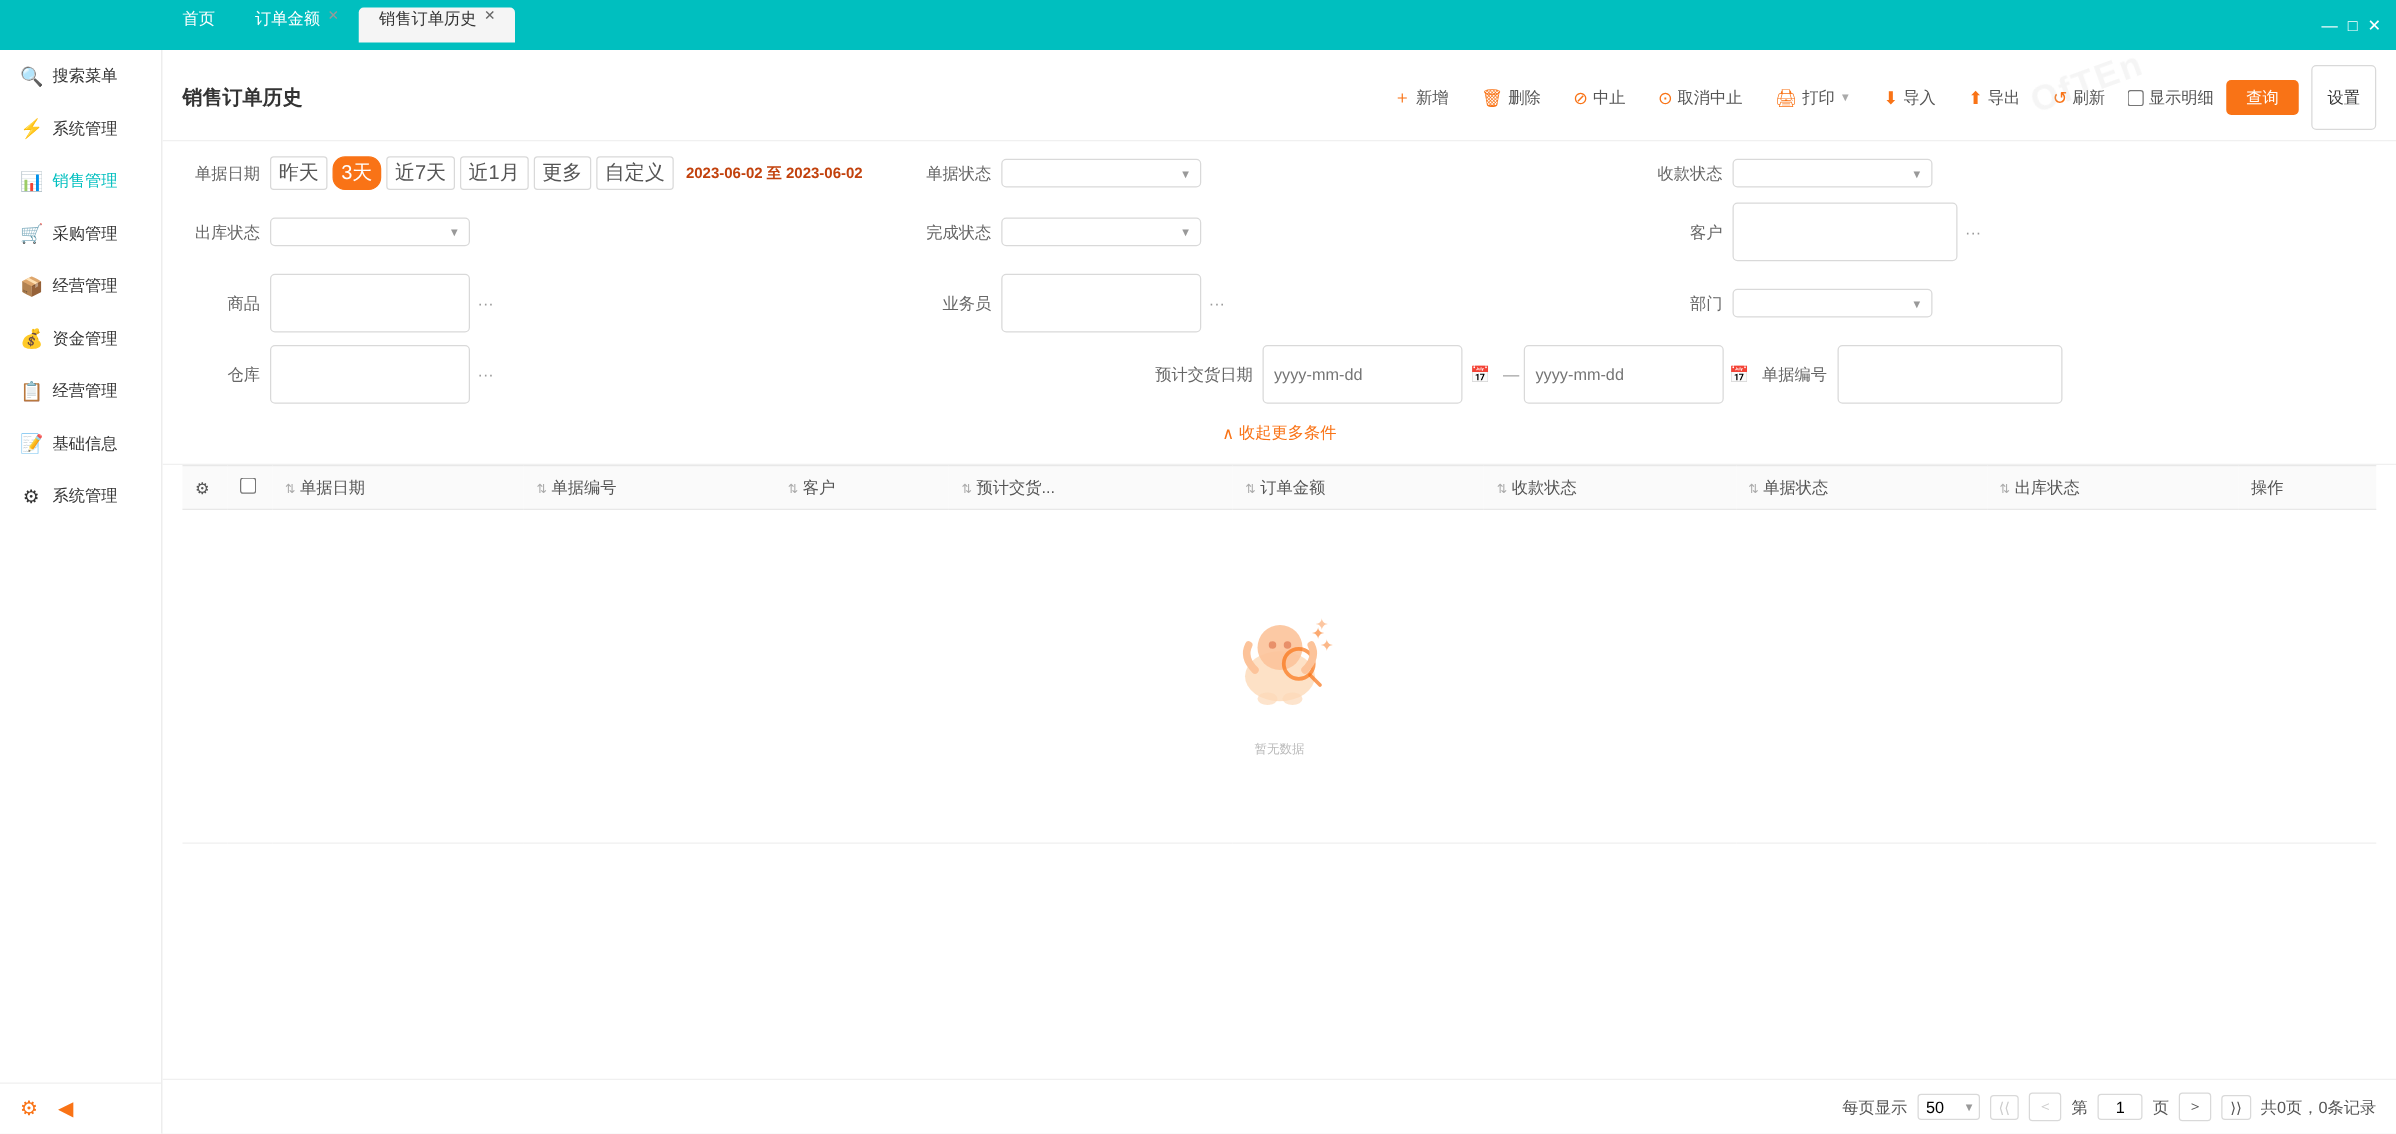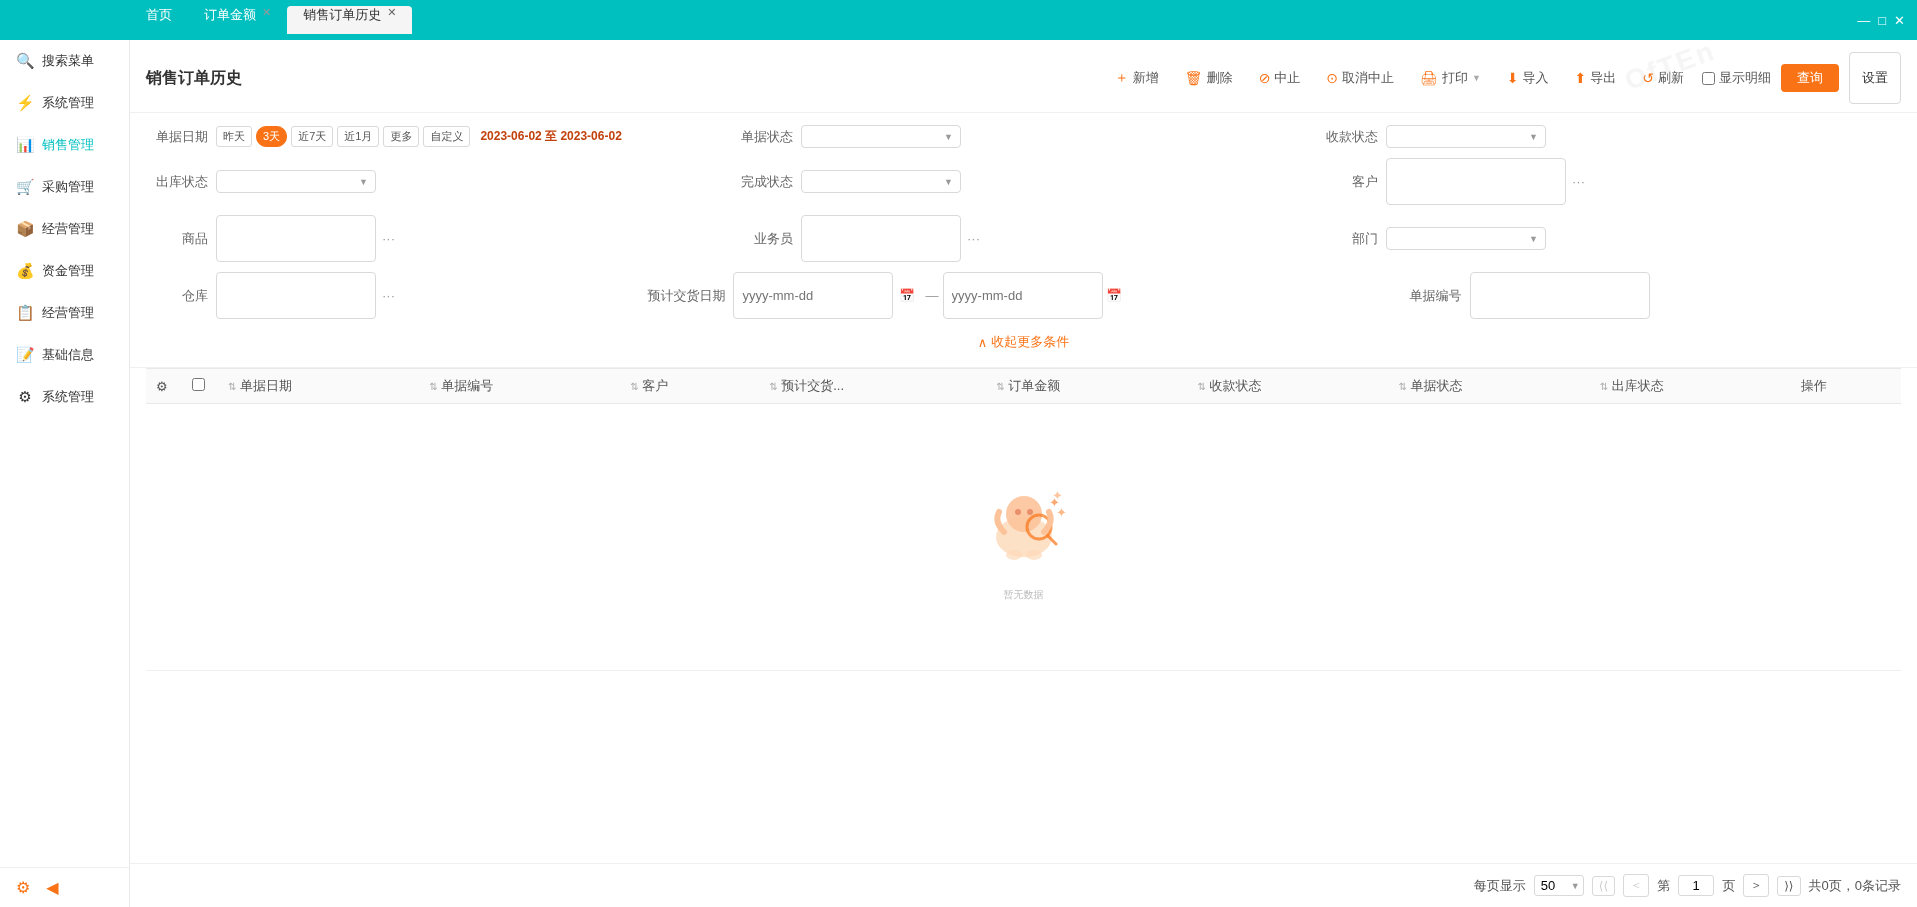--- a/index.html
+++ b/index.html
@@ -184,21 +184,21 @@
       display: flex;
       align-items: center;
       gap: 4px;
     }
     .date-btn {
       padding: 2px 6px;
       border: 1px solid #d9d9d9;
       border-radius: 3px;
       background: #fff;
       cursor: pointer;
-      font-size: 11px;
+      font-size: 16px;
       color: #555;
     }
     .date-btn.active {
       background: #f97316;
       color: #fff;
       border-color: #f97316;
       border-radius: 10px;
     }
     .date-range-text { font-size: 12px; color: #c2410c; margin-left: 4px; font-weight: bold; }
     .filter-select {
@@ -553,21 +553,21 @@
             </div>
           </div>
         </div>
 
         <div class="filter-row">
           <div class="filter-cell" style="flex:1;">
             <span class="filter-label">仓库</span>
             <input class="filter-input" style="width: 160px;">
             <span class="filter-dots">···</span>
           </div>
-          <div class="filter-cell" style="flex:1.5;">
+          <div class="filter-cell" style="flex:1.5;justify-content:flex-end;">
             <span class="filter-label">预计交货日期</span>
             <input class="filter-input" style="width: 120px;" placeholder="yyyy-mm-dd">
             <span style="margin:0 6px;color:#ccc;">📅</span>
             <span style="margin:0 4px;color:#999;">—</span>
             <input class="filter-input" style="width: 120px;" placeholder="yyyy-mm-dd">
             <span style="margin-left:4px;color:#ccc;">📅</span>
           </div>
           <div class="filter-cell" style="flex:1;">
             <span class="filter-label">单据编号</span>
             <input class="filter-input" style="width: 180px;">

